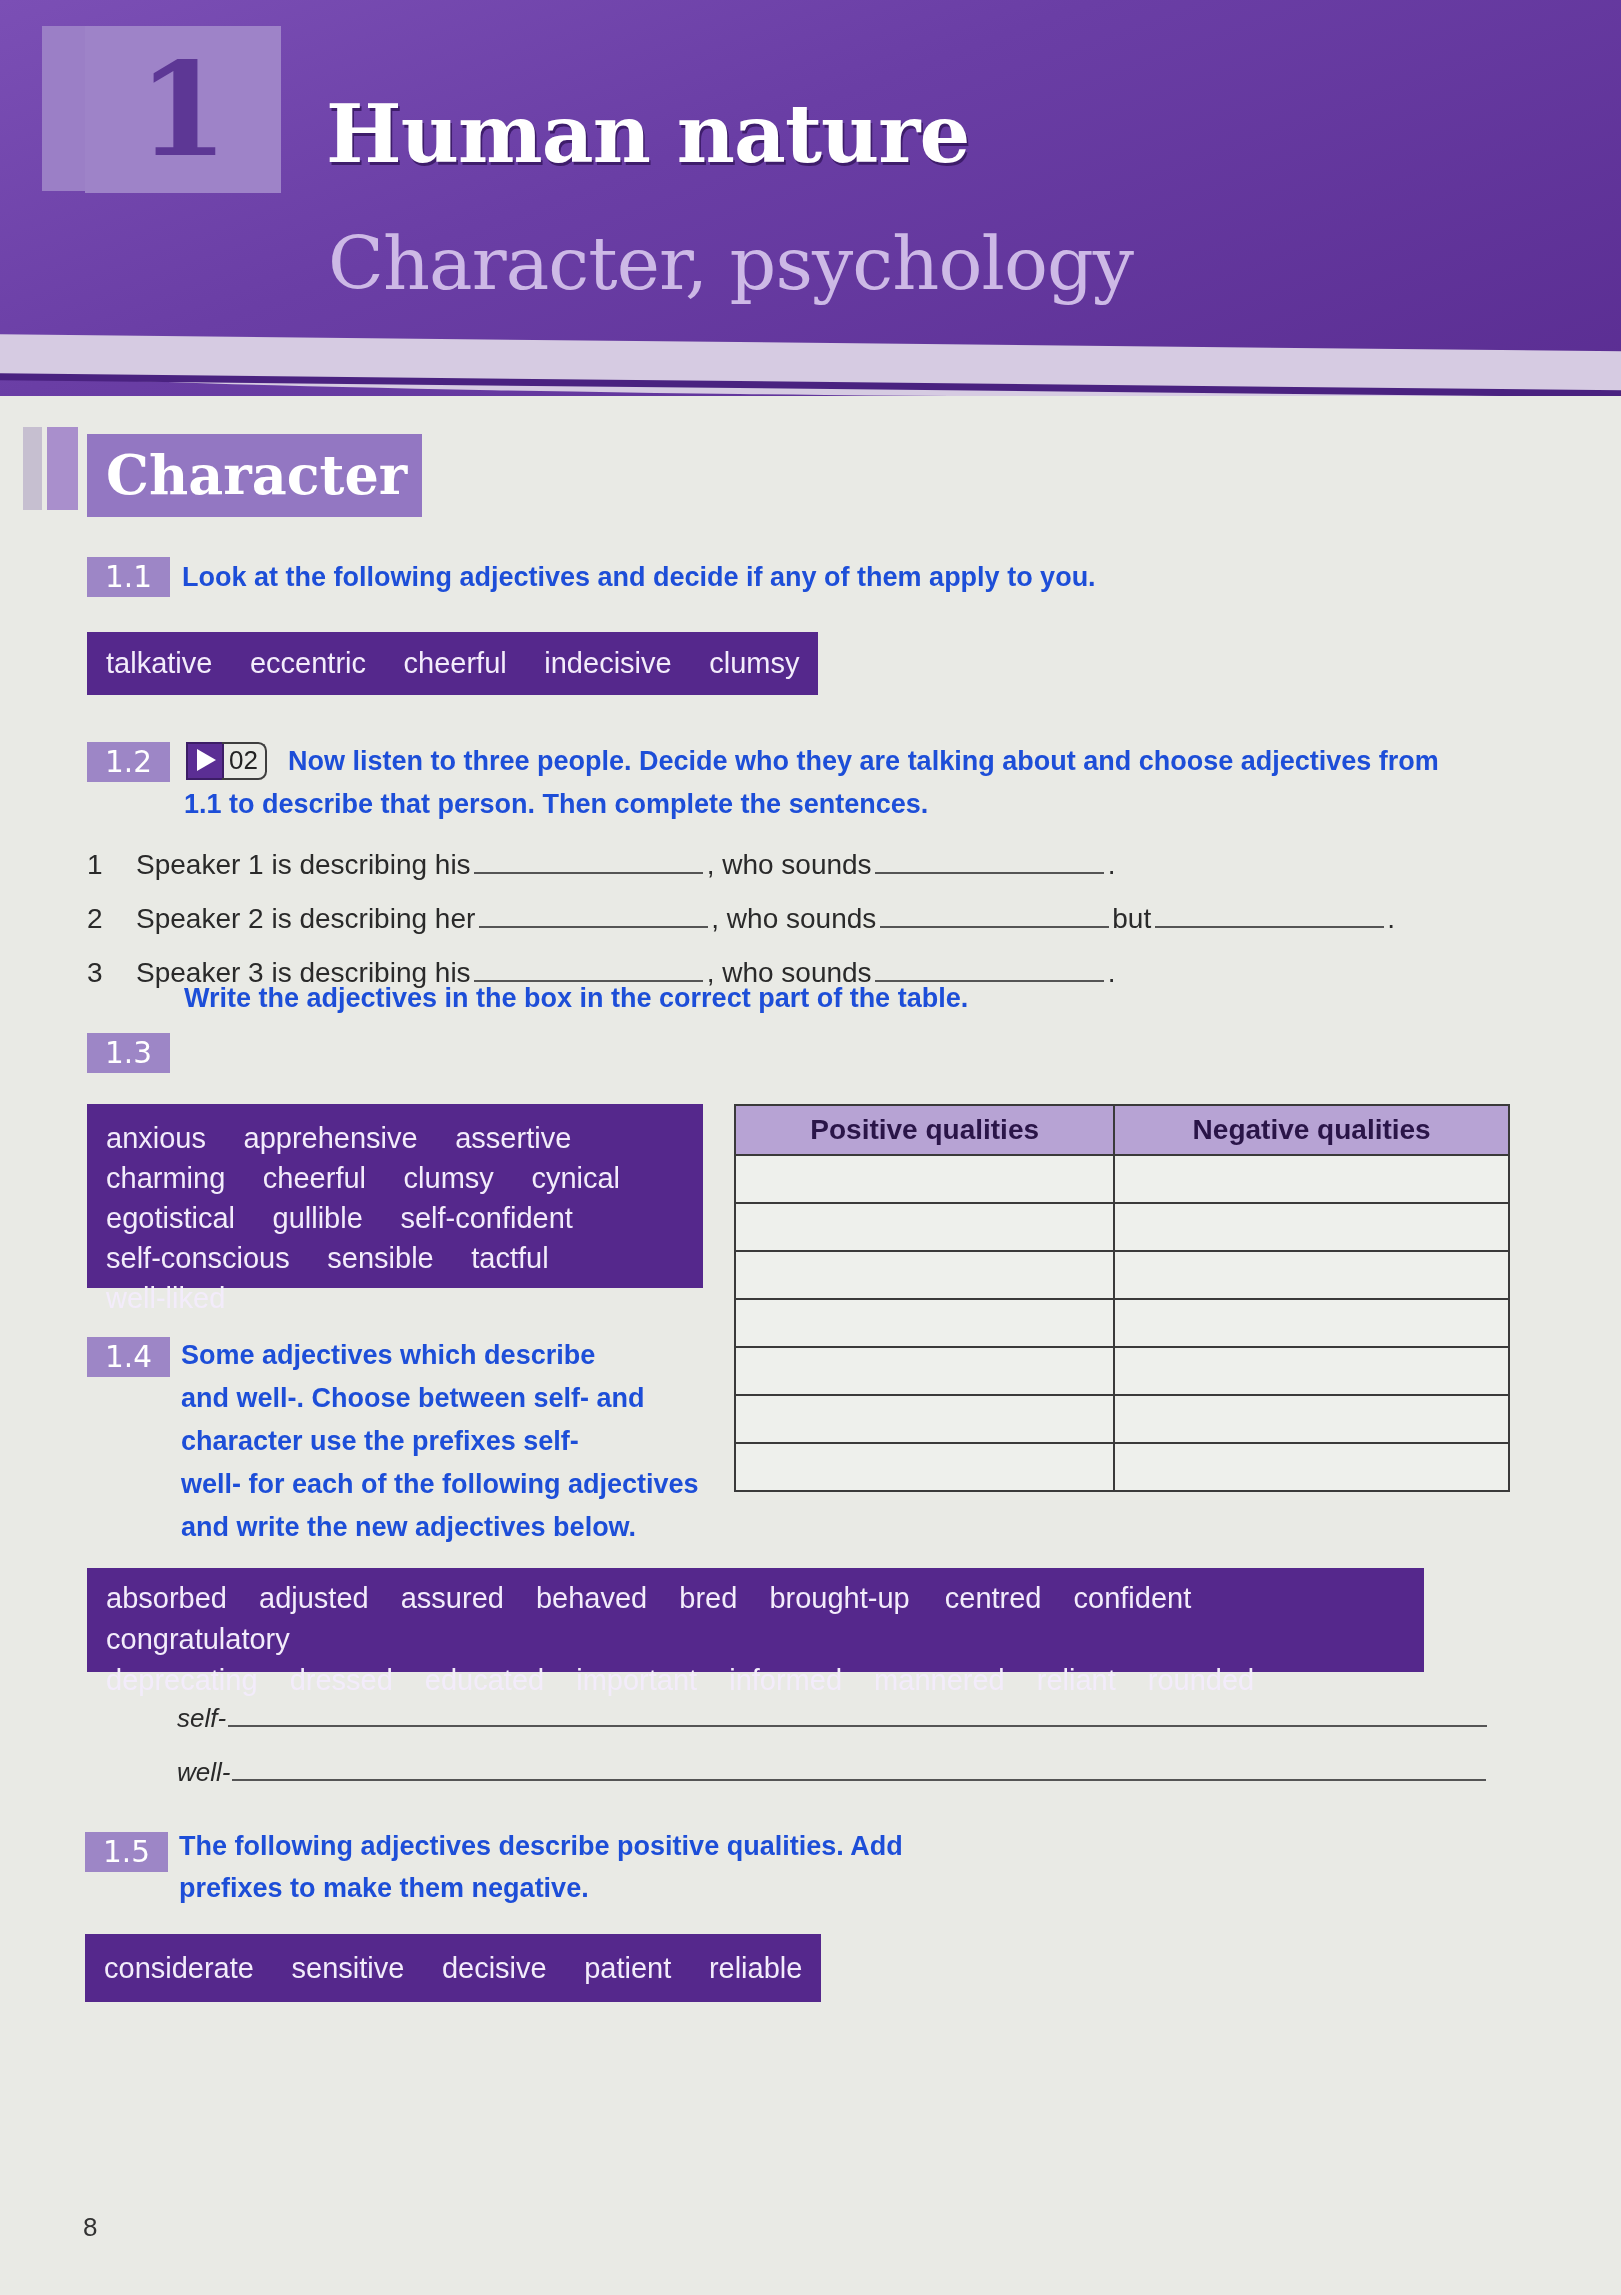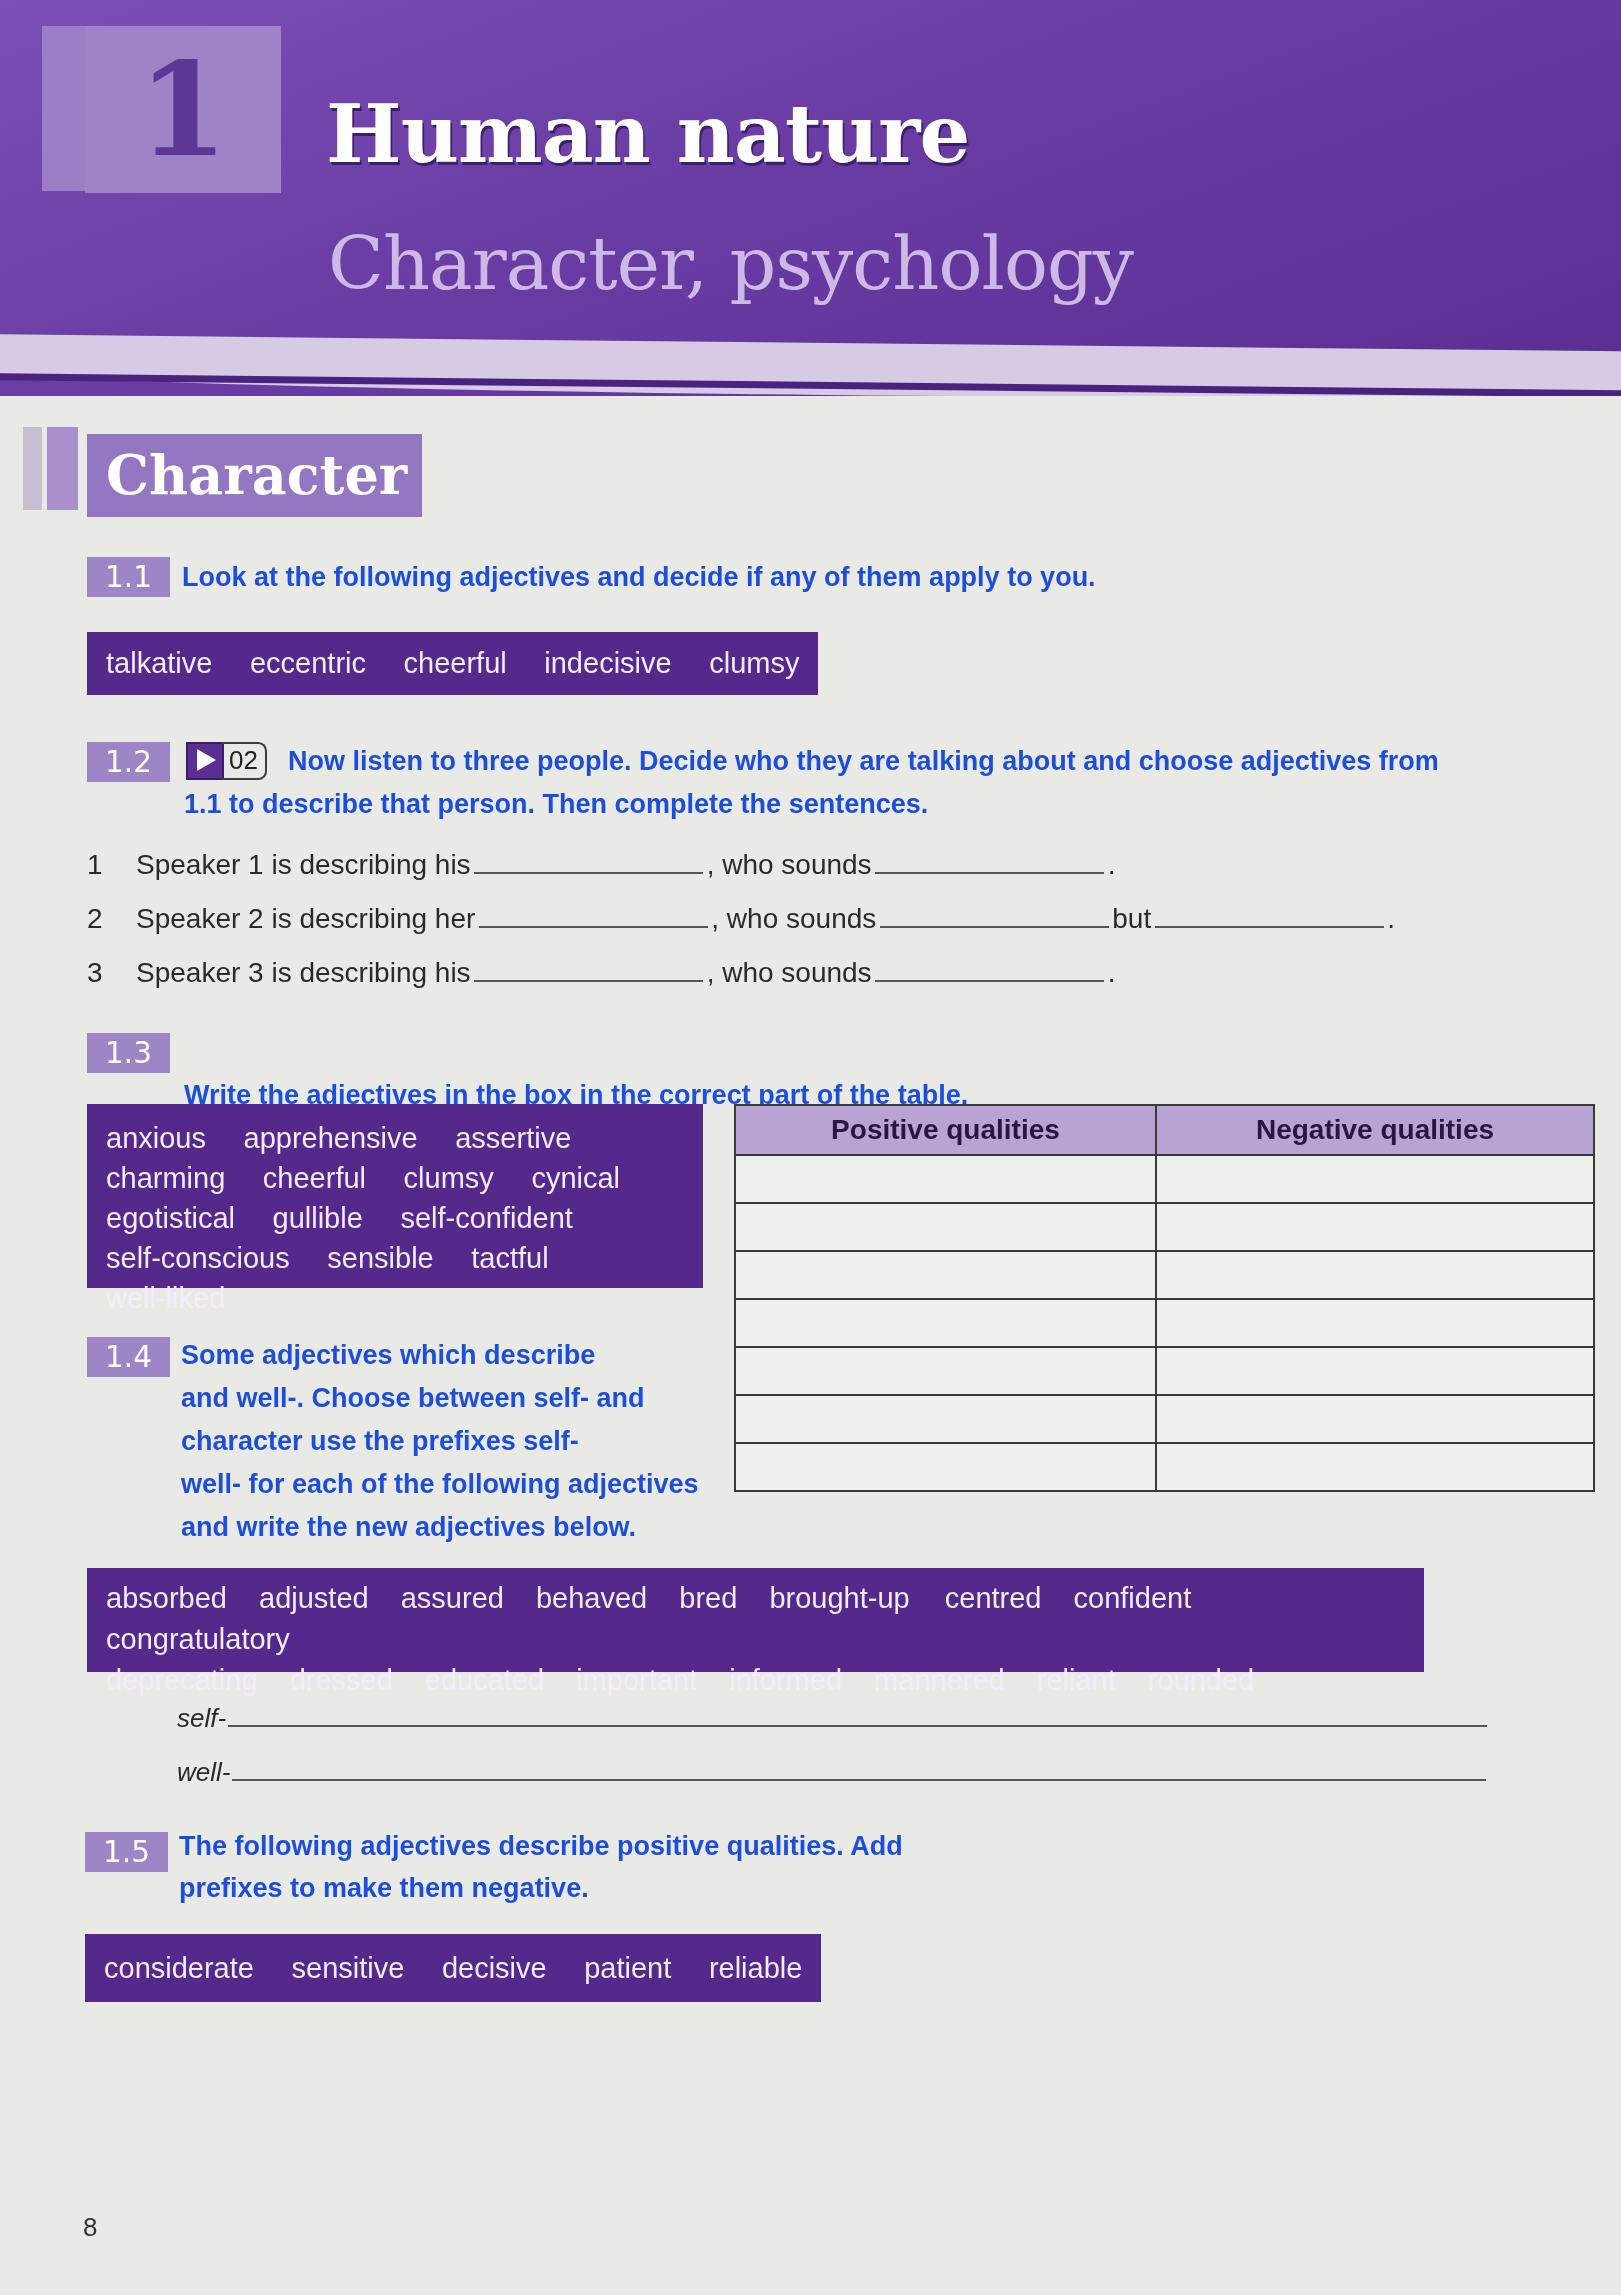--- a/index.html
+++ b/index.html
@@ -107,21 +107,21 @@
   
   .sentence {
     position: absolute; left: 87px; font-size: 28px; color: #2a2a2a;
     display: flex; align-items: baseline; white-space: nowrap;
   }
   .sentence .num { width: 49px; }
   .blank { display: inline-block; border-bottom: 2.6px solid #555; height: 0.9px; margin: 0 3.5px; }
 
   
   .q-table {
-    position: absolute; left: 734px; top: 1104px; width: 861px;
+    position: absolute; left: 734px; top: 1104px; width: 776px;
     border-collapse: collapse; border: 2.6px solid #3a3a3a;
   }
   .q-table th {
     background: #b7a3d4; color: #2a1548; font-size: 28px;
     font-family: "Liberation Sans", sans-serif; font-weight: bold;
     height: 50px; border: 2.6px solid #3a3a3a; border-bottom: none;
   }
   .q-table td { height: 48px; border: 2.6px solid #3a3a3a; background: #eef0ec; }
 
   
@@ -187,21 +187,21 @@
 <div class="sentence" style="top:957px;">
   <span class="num">3</span>
   <span>Speaker 3 is describing his</span>
   <span class="blank" style="width:229px;"></span>
   <span>, who sounds</span>
   <span class="blank" style="width:229px;"></span>
   <span>.</span>
 </div>
 
 <div class="ex-num" style="left:87px; top:1033px;">1.3</div>
-<div class="ex-text" style="left:184px; top:1074px;">Write the adjectives in the box in the correct part of the table.</div>
+<div class="ex-text" style="left:184px; top:977px;">Write the adjectives in the box in the correct part of the table.</div>
 
 <div class="word-box" style="left:87px; top:1104px; width:616px; height:184px; padding-top:14px; line-height:40px;">
   <div>
     <span class="w">anxious</span>
     <span class="w">apprehensive</span>
     <span class="w">assertive</span>
   </div>
   <div>
     <span class="w">charming</span>
     <span class="w">cheerful</span>

